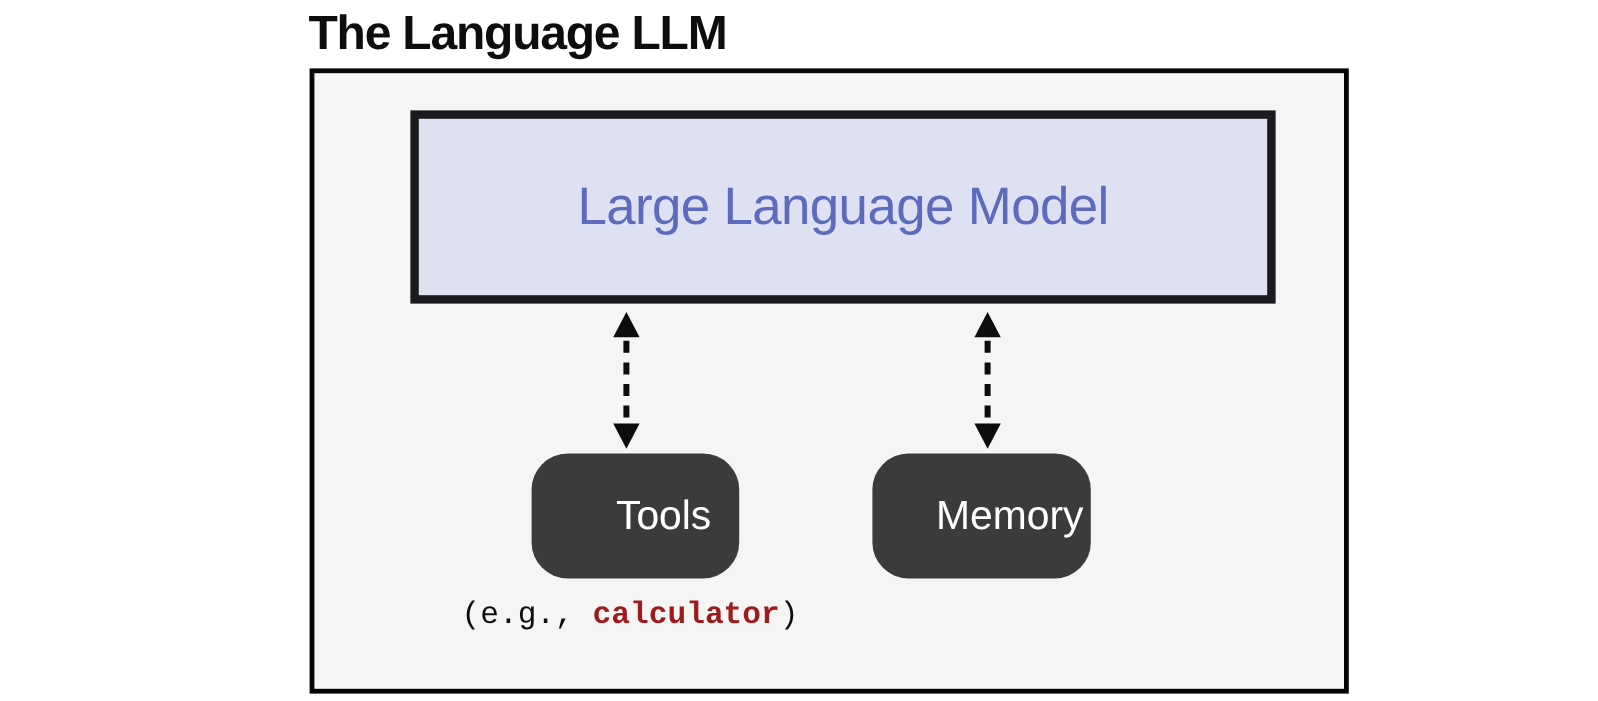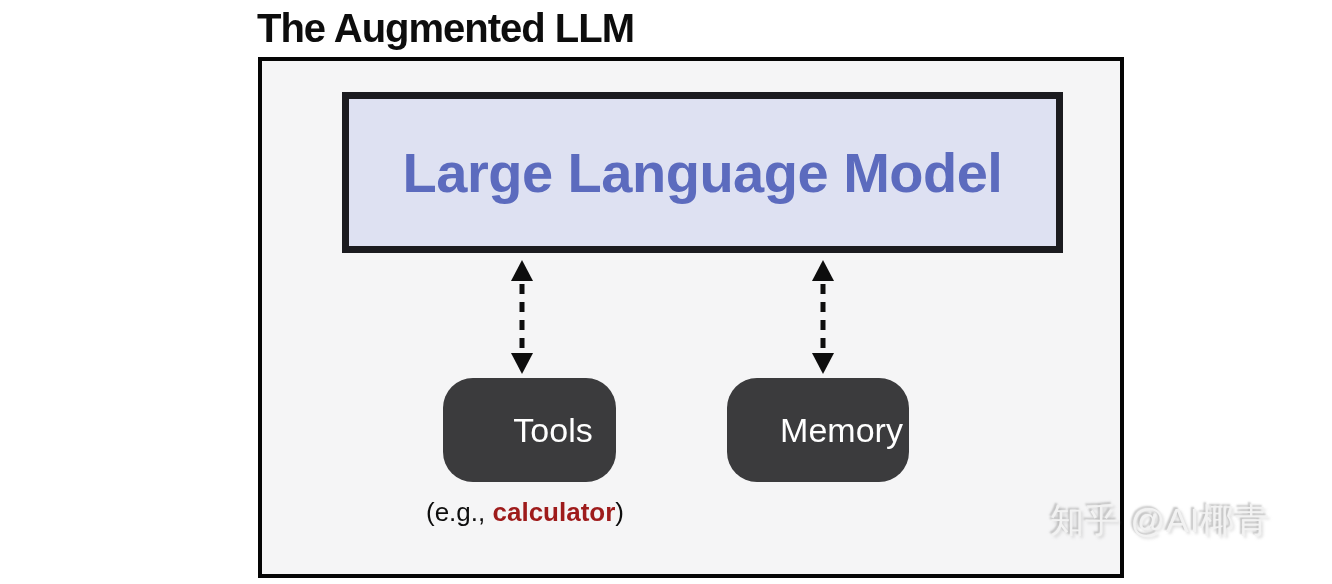--- a/index.html
+++ b/index.html
@@ -41,22 +41,22 @@
     top: 92px;
     width: 721px;
     height: 161px;
     background: var(--llm_box_bg);
     border: 7px solid var(--llm_box_border);
     display: flex;
     align-items: center;
     justify-content: center;
   }
   .llm-box .llm-label {
-    font-size: 56px;
-    font-weight: 700;
+    font-size: 44px;
+    font-weight: 400;
     letter-spacing: -0.5px;
     color: var(--llm_text);
     white-space: nowrap;
   }
 
   .arrow {
     position: absolute;
     top: 260px;
     width: 30px;
     height: 114px;
@@ -82,20 +82,21 @@
     white-space: nowrap;
     margin-left: 47px;
   }
 
   .example {
     position: absolute;
     font-size: 26px;
     color: #0d0d0d;
     text-align: center;
     line-height: 40px;
+    font-family: Liberation Mono, monospace;
   }
   .example-tools  { left: 375px; top: 492px; width: 300px; }
   .example-memory { left: 678px; top: 486px; width: 300px; }
   .hl { font-weight: 700; }
   .hl-tools  { color: var(--tools_example_color); }
   .hl-memory { color: var(--memory_example_color); }
 
   .watermark {
     position: absolute;
     left: 1050px;
@@ -107,21 +108,21 @@
       -2px -2px 2px rgba(165,165,165,0.65),
        2px  2px 3px rgba(180,180,180,0.45);
     white-space: nowrap;
   }
 </style>
 </head>
 <body>
 
 <div class="page">
 
-  <h1 class="title">The Augmented LLM</h1>
+  <h1 class="title">The Language LLM</h1>
 
   <div class="panel"></div>
 
   <div class="llm-box">
     <span class="llm-label">Large Language Model</span>
   </div>
 
   <svg class="arrow arrow-tools" viewBox="0 0 30 114" xmlns="http://www.w3.org/2000/svg">
     <polygon points="15,0 4,21 26,21" style="fill: var(--arrow_color);"></polygon>
     <line x1="15" y1="24" x2="15" y2="90" style="stroke: var(--arrow_color);" stroke-width="5" stroke-dasharray="10 8"></line>
@@ -138,15 +139,14 @@
     <span class="node-label">Tools</span>
   </div>
 
   <div class="node node-memory">
     <span class="node-label">Memory</span>
   </div>
 
   <div class="example example-tools"><span>(e.g., </span><span class="hl hl-tools">calculator</span><span>)</span></div>
 
 
-  <div class="watermark">知乎 @AI椰青</div>
 
 </div>
 
 </body></html>

